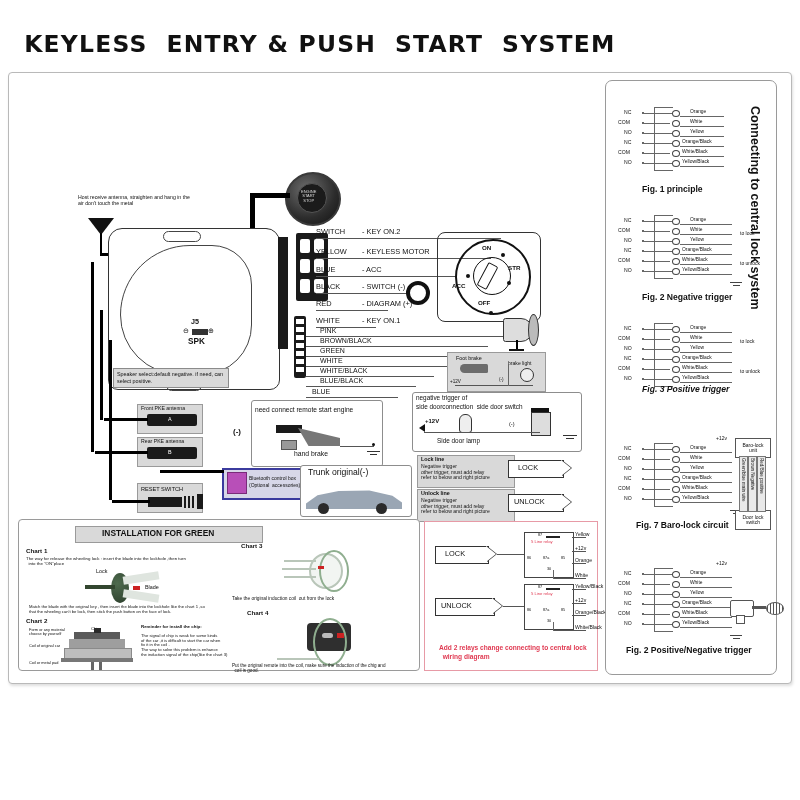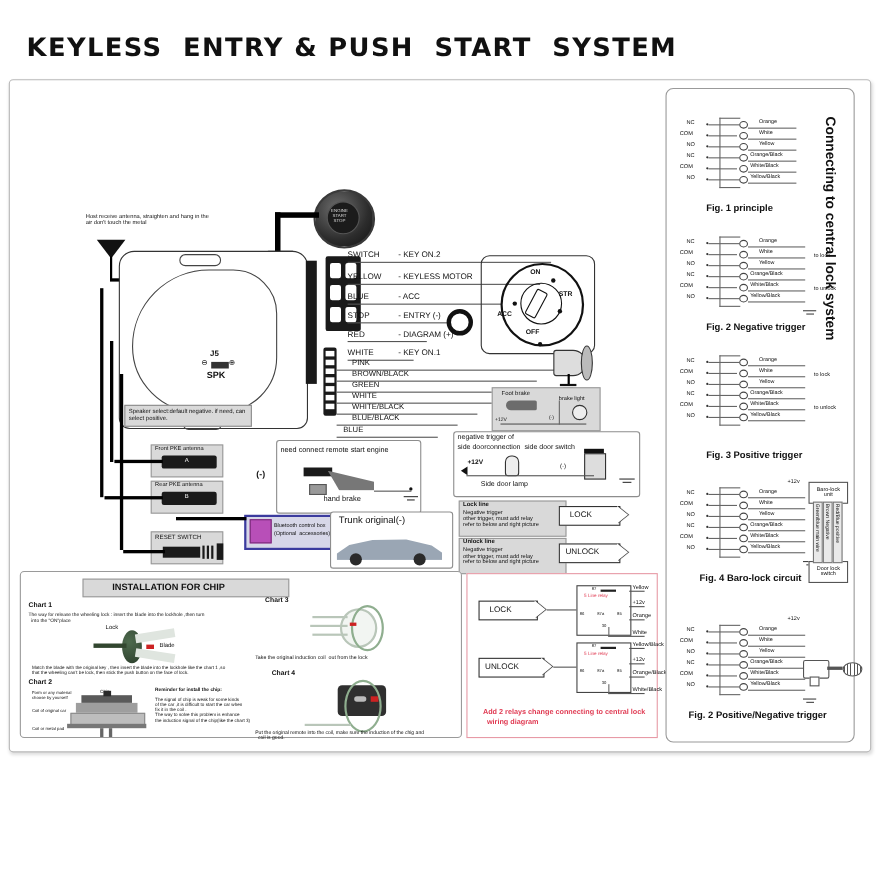--- a/index.html
+++ b/index.html
@@ -121,22 +121,22 @@
   <div id="wires-top">
       <div class="t" style="left: 316px; top: 228px; font-size: 7.4px;">SWITCH</div>
       <div class="t" style="left: 362px; top: 228px; font-size: 7.4px;">- KEY ON.2</div>
       <div class="wire-thin" style="left: 316px; top: 238px; width: 185px;"></div>
       <div class="t" style="left: 316px; top: 248px; font-size: 7.4px;">YELLOW</div>
       <div class="t" style="left: 362px; top: 248px; font-size: 7.4px;">- KEYLESS MOTOR</div>
       <div class="wire-thin" style="left: 316px; top: 258px; width: 175px;"></div>
       <div class="t" style="left: 316px; top: 266px; font-size: 7.4px;">BLUE</div>
       <div class="t" style="left: 362px; top: 266px; font-size: 7.4px;">- ACC</div>
       <div class="wire-thin" style="left: 316px; top: 276px; width: 140px;"></div>
-      <div class="t" style="left: 316px; top: 283px; font-size: 7.4px;">STOP</div>
-      <div class="t" style="left: 362px; top: 283px; font-size: 7.4px;">- ENTRY (-)</div>
+      <div class="t" style="left: 316px; top: 283px; font-size: 7.4px;">BLACK</div>
+      <div class="t" style="left: 362px; top: 283px; font-size: 7.4px;">- SWITCH (-)</div>
       <div class="wire-thin" style="left: 316px; top: 293px; width: 92px;"></div>
       <div class="t" style="left: 316px; top: 300px; font-size: 7.4px;">RED</div>
       <div class="t" style="left: 362px; top: 300px; font-size: 7.4px;">- DIAGRAM (+)</div>
       <div class="wire-thin" style="left: 316px; top: 310px; width: 72px;"></div>
       <div class="t" style="left: 316px; top: 317px; font-size: 7.4px;">WHITE</div>
       <div class="t" style="left: 362px; top: 317px; font-size: 7.4px;">- KEY ON.1</div>
       <div class="wire-thin" style="left: 316px; top: 327px; width: 60px;"></div>
     </div>
 
   <div id="wires-lower">
@@ -272,21 +272,21 @@
 
   <div class="wbox" style="left:300px;top:465px;width:110px;height:50px;"></div>
   <div class="t s9" style="left:308px;top:468px;font-size:8.6px;">Trunk original(-)</div>
   <div class="abs" style="left:306px;top:487px;width:96px;height:22px;background:#9aa6b4;
               clip-path:polygon(0 75%,12% 38%,34% 18%,66% 16%,90% 40%,100% 70%,100% 100%,0 100%);"></div>
   <div class="abs" style="left:318px;top:503px;width:11px;height:11px;border-radius:50%;background:#2a2a2a;"></div>
   <div class="abs" style="left:376px;top:503px;width:11px;height:11px;border-radius:50%;background:#2a2a2a;"></div>
 
   <div id="chippanel">
     <div class="gbox" style="left:56px;top:6px;width:186px;height:15px;"></div>
-    <div class="t s9 b" style="left:83px;top:9px;font-size:8.4px;">INSTALLATION FOR CHIP</div>
+    <div class="t s9 b" style="left:83px;top:9px;font-size:8.4px;">INSTALLATION FOR GREEN</div>
 
     <div class="t s7 b" style="left:7px;top:28px;font-size:6.2px;">Chart 1</div>
     <div class="t xs" style="left:7px;top:37px;font-size:4.4px;">The way for release the wheeling lock : insert the blade into the lockhole ,then turn
   into the "ON"place</div>
     <div class="t xs" style="left:77px;top:48px;font-size:5.4px;">Lock</div>
     <div class="abs" style="left:92px;top:53px;width:18px;height:30px;border-radius:50%;
                 background:radial-gradient(circle at 35% 35%,#4e6b4e,#2d3f2d);"></div>
     <div class="abs" style="left:66px;top:65px;width:30px;height:4px;background:#32462f;"></div>
     <div class="abs" style="left:104px;top:54px;width:36px;height:8px;background:#dfe5df;transform:rotate(-9deg);"></div>
     <div class="abs" style="left:104px;top:72px;width:36px;height:8px;background:#dfe5df;transform:rotate(9deg);"></div>
@@ -508,21 +508,21 @@
         <div class="relayrow" style="left: 72px; top: 44.5px;">White/Black</div>
         <div class="hl" style="left: 70px; top: 52px; width: 52px;"></div>
         <div class="relayleftlbl" style="left: 14px; top: 55px;">NO</div>
         <div class="abs" style="left: 32px; top: 57.5px; width: 2px; height: 2px; background: rgb(51, 51, 51); border-radius: 50%;"></div>
         <div class="hl" style="left: 34px; top: 58.5px; width: 28px;"></div>
         <div class="abs" style="left: 62px; top: 56px; width: 6px; height: 5px; border: 0.7px solid rgb(68, 68, 68); border-radius: 50%;"></div>
         <div class="relayrow" style="left: 72px; top: 54.5px;">Yellow/Black</div>
         <div class="hl" style="left: 70px; top: 62px; width: 52px;"></div>
         <div class="relayrow" style="left: 130px; top: 18px; font-size: 5px;">to lock</div>
         <div class="relayrow" style="left: 130px; top: 48px; font-size: 5px;">to unlock</div>
-        <div class="figcap" style="left: 32px; top: 88px;">Fig. 3  Positive trigger</div>
+        <div class="figcap" style="left: 32px; top: 64px; font-style: italic;">Fig. 3  Positive trigger</div>
       </div>
       <div class="abs" style="left: 610px; top: 440px; width: 162px; height: 100px;">
         <div class="abs" style="left: 44px; top: 3px; width: 18px; height: 62px; border-top: 0.8px solid rgb(102, 102, 102); border-bottom: 0.8px solid rgb(102, 102, 102); border-left: 0.8px solid rgb(102, 102, 102); border-image: initial; border-right: none;"></div>
         <div class="relayleftlbl" style="left: 14px; top: 5px;">NC</div>
         <div class="abs" style="left: 32px; top: 7.5px; width: 2px; height: 2px; background: rgb(51, 51, 51); border-radius: 50%;"></div>
         <div class="hl" style="left: 34px; top: 8.5px; width: 28px;"></div>
         <div class="abs" style="left: 62px; top: 6px; width: 6px; height: 5px; border: 0.7px solid rgb(68, 68, 68); border-radius: 50%;"></div>
         <div class="relayrow" style="left: 80px; top: 4.5px;">Orange</div>
         <div class="hl" style="left: 70px; top: 12px; width: 52px;"></div>
         <div class="relayleftlbl" style="left: 8px; top: 15px;">COM</div>
@@ -551,21 +551,21 @@
         <div class="hl" style="left: 70px; top: 52px; width: 52px;"></div>
         <div class="relayleftlbl" style="left: 14px; top: 55px;">NO</div>
         <div class="abs" style="left: 32px; top: 57.5px; width: 2px; height: 2px; background: rgb(51, 51, 51); border-radius: 50%;"></div>
         <div class="hl" style="left: 34px; top: 58.5px; width: 28px;"></div>
         <div class="abs" style="left: 62px; top: 56px; width: 6px; height: 5px; border: 0.7px solid rgb(68, 68, 68); border-radius: 50%;"></div>
         <div class="relayrow" style="left: 72px; top: 54.5px;">Yellow/Black</div>
         <div class="hl" style="left: 70px; top: 62px; width: 52px;"></div>
         <div class="relayrow" style="left: 106px; top: -5px; font-size: 5px;">+12v</div>
         <div class="abs" style="left: 120px; top: 70px; width: 12px; height: 0.9px; background: rgb(68, 68, 68);"></div>
         <div class="abs" style="left: 123px; top: 73px; width: 7px; height: 0.9px; background: rgb(68, 68, 68);"></div>
-        <div class="figcap" style="left: 26px; top: 80px;">Fig. 4  Baro-lock circuit</div>
+        <div class="figcap" style="left: 26px; top: 80px;">Fig. 7  Baro-lock circuit</div>
       </div>
       <div class="abs" style="left: 610px; top: 565px; width: 162px; height: 100px;">
         <div class="abs" style="left: 44px; top: 3px; width: 18px; height: 62px; border-top: 0.8px solid rgb(102, 102, 102); border-bottom: 0.8px solid rgb(102, 102, 102); border-left: 0.8px solid rgb(102, 102, 102); border-image: initial; border-right: none;"></div>
         <div class="relayleftlbl" style="left: 14px; top: 5px;">NC</div>
         <div class="abs" style="left: 32px; top: 7.5px; width: 2px; height: 2px; background: rgb(51, 51, 51); border-radius: 50%;"></div>
         <div class="hl" style="left: 34px; top: 8.5px; width: 28px;"></div>
         <div class="abs" style="left: 62px; top: 6px; width: 6px; height: 5px; border: 0.7px solid rgb(68, 68, 68); border-radius: 50%;"></div>
         <div class="relayrow" style="left: 80px; top: 4.5px;">Orange</div>
         <div class="hl" style="left: 70px; top: 12px; width: 52px;"></div>
         <div class="relayleftlbl" style="left: 8px; top: 15px;">COM</div>

